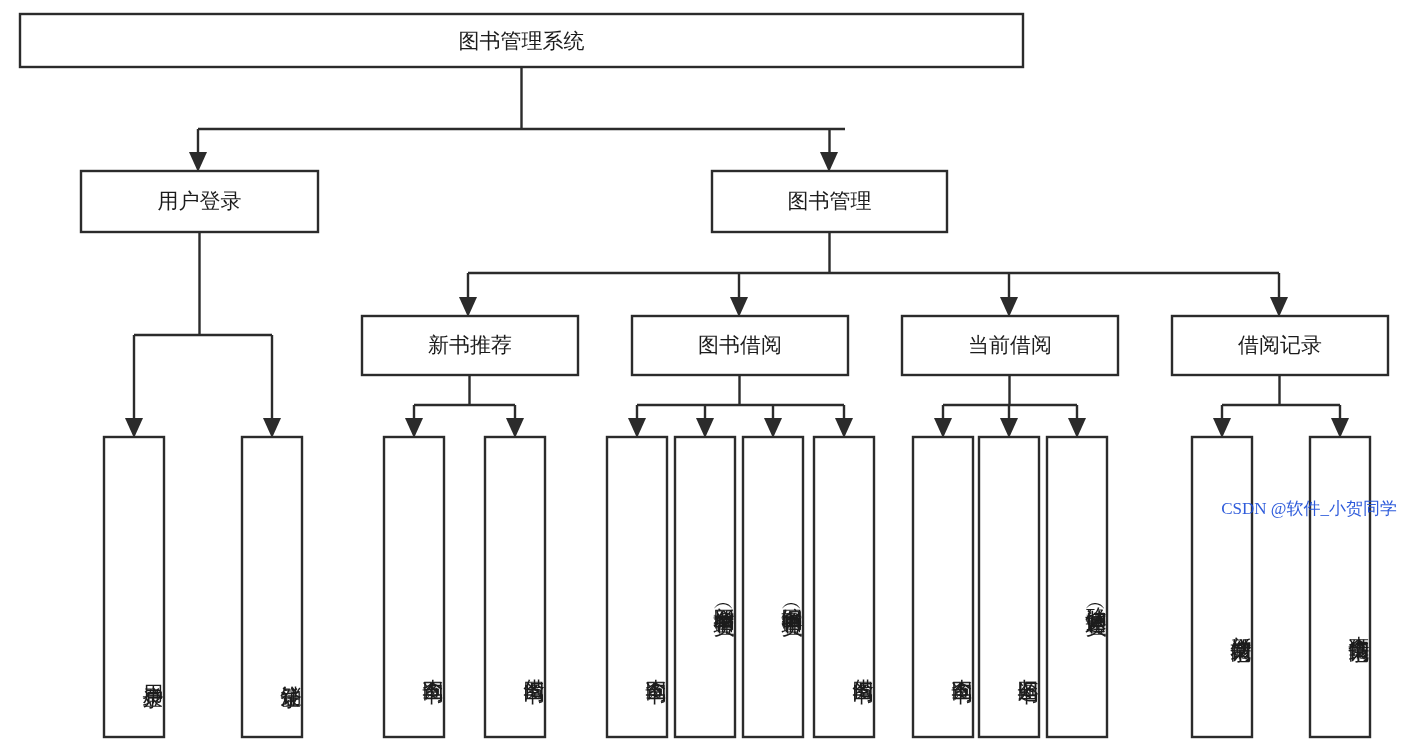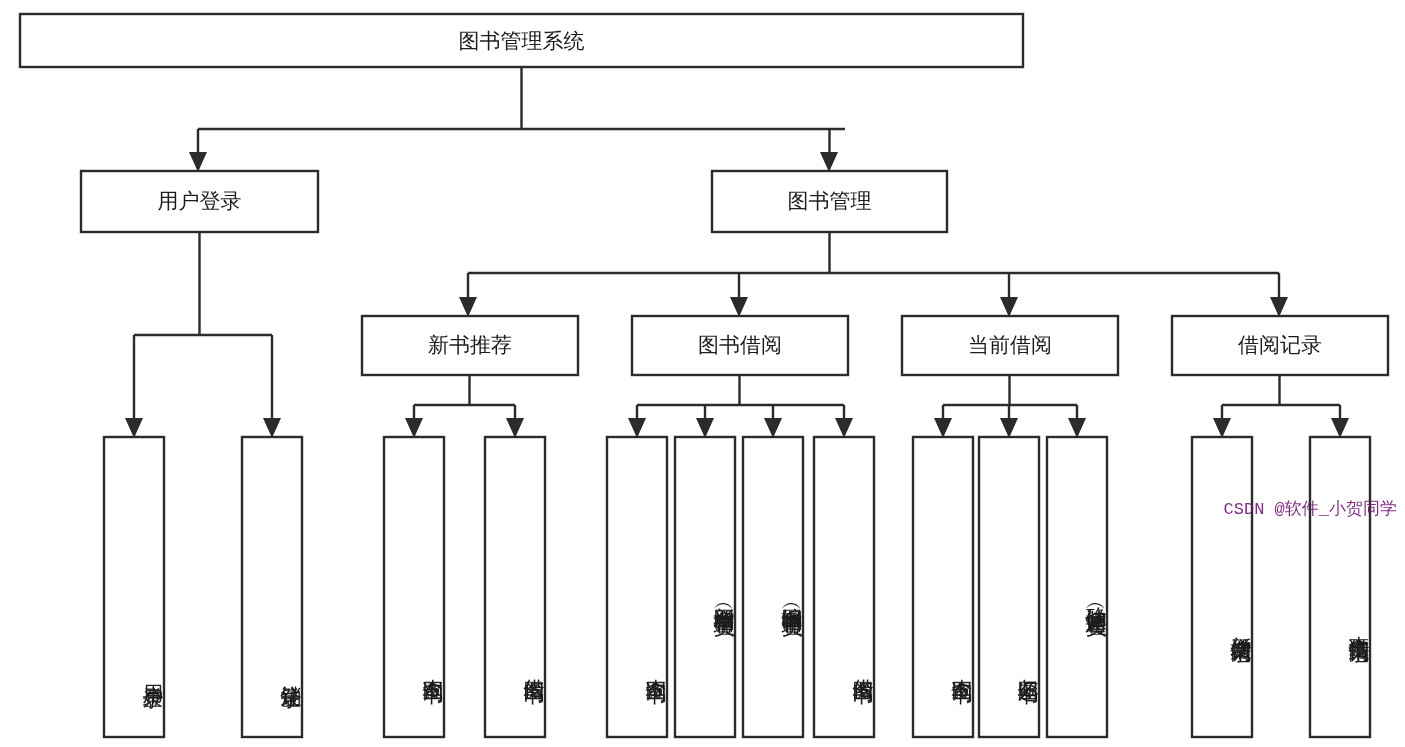--- a/index.html
+++ b/index.html
@@ -64,23 +64,23 @@
     display: flex;
     align-items: flex-start;
     justify-content: center;
     pointer-events: none;
     user-select: none;
   }
   #watermark {
     position: absolute;
     right: 8px;
     bottom: 4px;
-    font-family: Liberation Mono, monospace;
+    font-family: Liberation Serif, serif;
     font-size: 17px;
-    color: #701a75;
+    color: #1d4ed8;
     white-space: nowrap;
     opacity: 0.92;
   }
 </style>
 </head>
 <body>
 
 <div id="diagram-root">
 
   <svg id="tree-svg" viewBox="0 0 1405 747">

